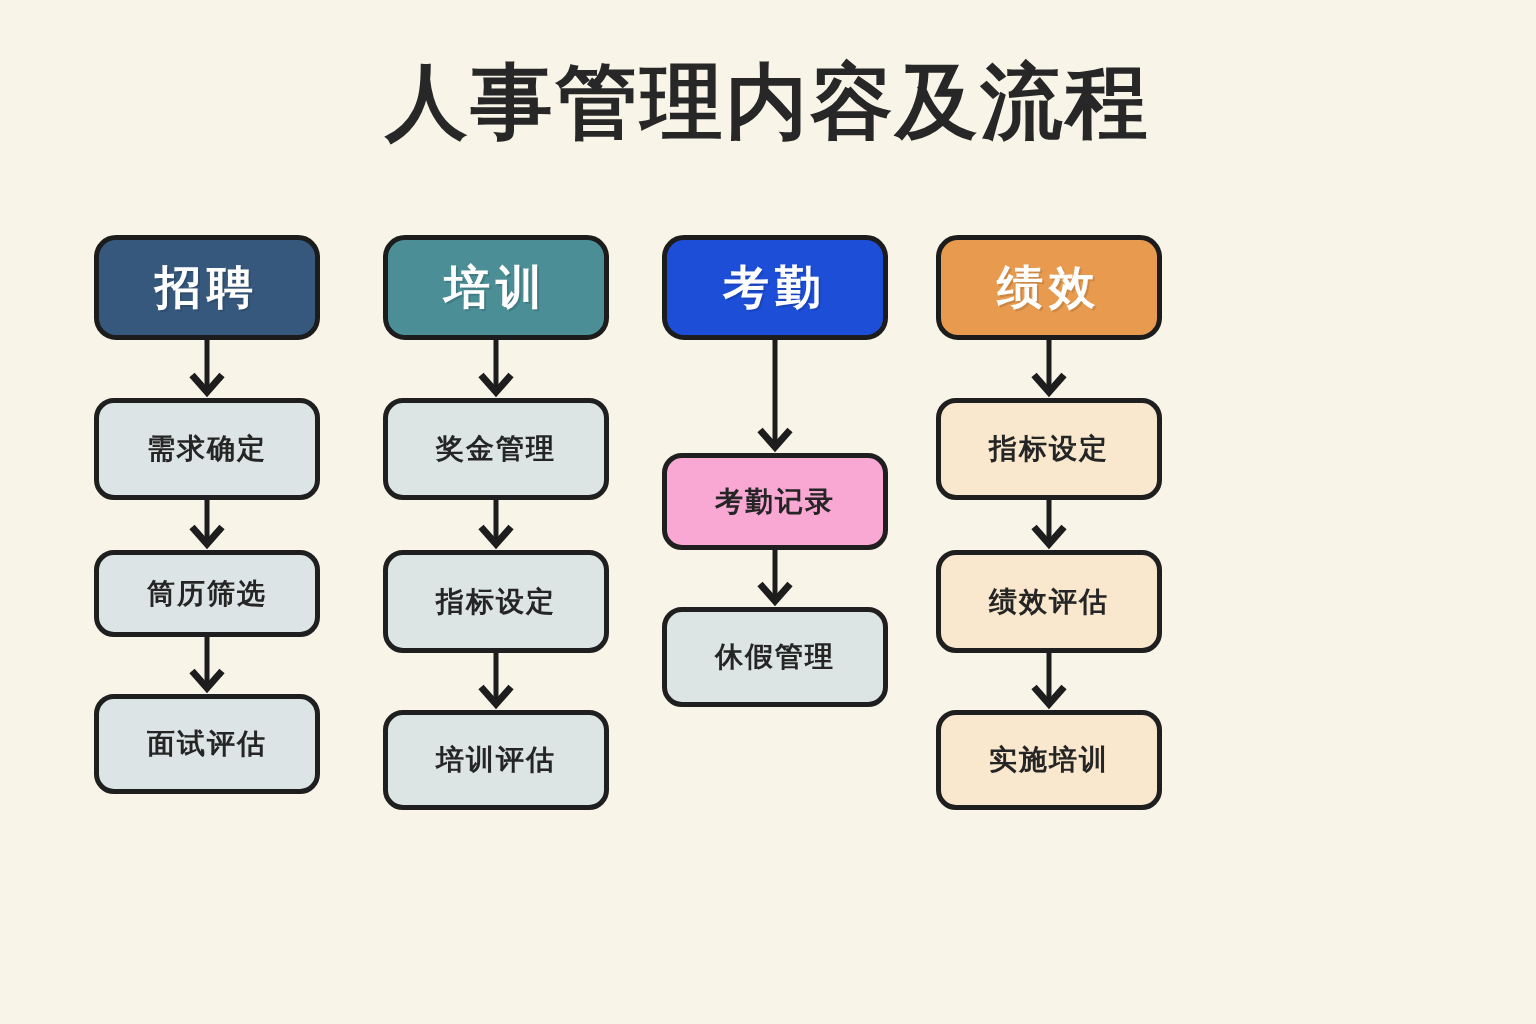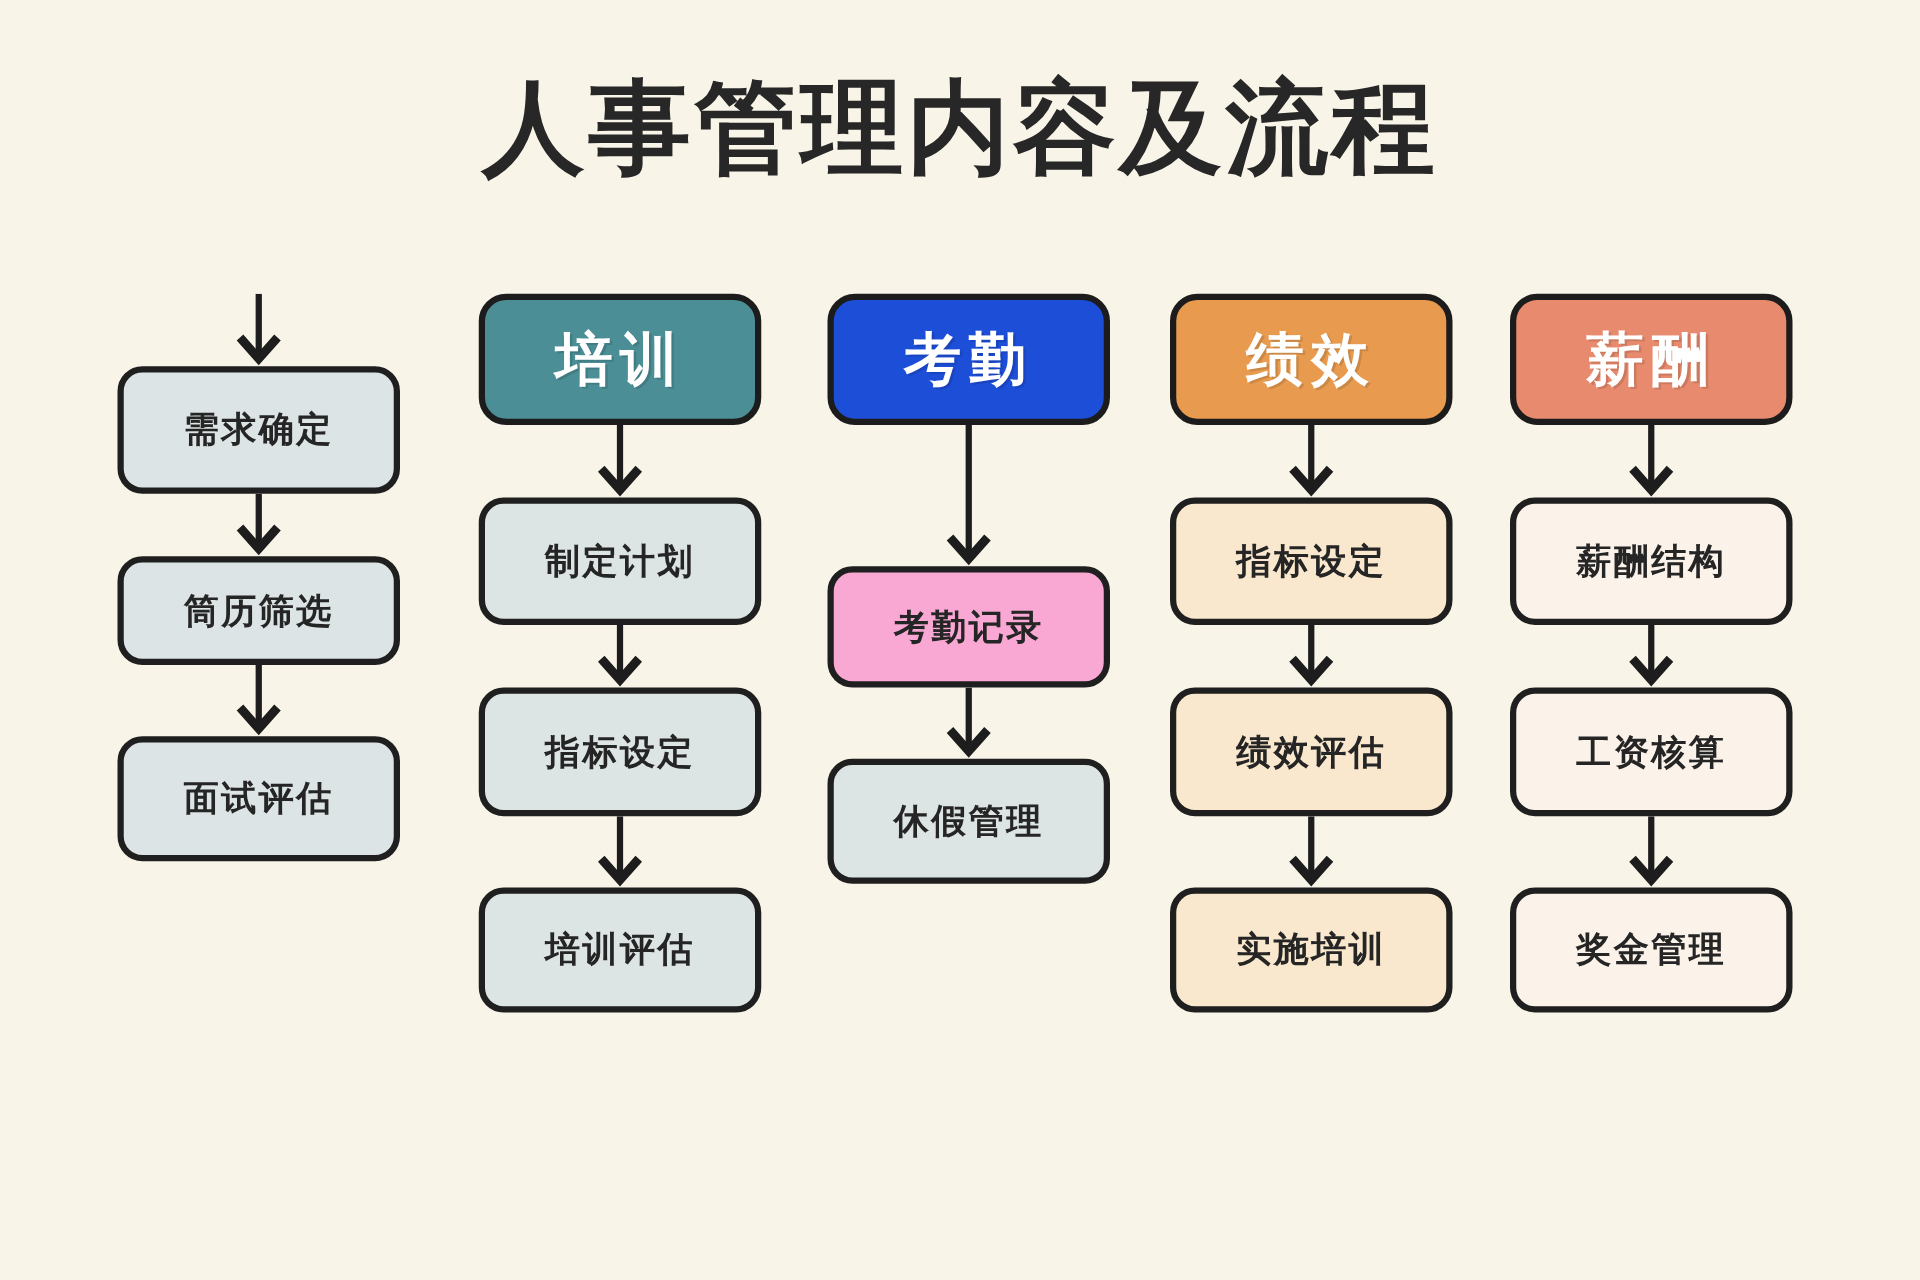--- a/index.html
+++ b/index.html
@@ -75,20 +75,21 @@
   .arrow line { stroke-width: 5; }
   .arrow polyline { stroke-width: 7; stroke-linejoin: miter; }
 </style>
 </head>
 <body>
 
 <div class="canvas" style="background: rgb(249, 244, 232);">
   <h1 class="title">人事管理内容及流程</h1>
 
   <div class="col col-1">
+    <div class="hbox" style="background: rgb(54, 88, 124);">招聘</div>
     <svg class="arrow" width="44" height="58">
         <line x1="22" y1="0" x2="22" y2="48"></line>
         <polyline points="7,35 22,52 37,35"></polyline>
       </svg>
     <div class="sbox" style="height: 102px; background: rgb(221, 228, 229);">需求确定</div>
     <svg class="arrow" width="44" height="50">
         <line x1="22" y1="0" x2="22" y2="40"></line>
         <polyline points="7,27 22,44 37,27"></polyline>
       </svg>
     <div class="sbox" style="height: 87px; background: rgb(221, 228, 229);">筒历筛选</div>
@@ -98,21 +99,21 @@
       </svg>
     <div class="sbox" style="height: 100px; background: rgb(221, 228, 229);">面试评估</div>
   </div>
 
   <div class="col col-2">
     <div class="hbox" style="background: rgb(75, 142, 150);">培训</div>
     <svg class="arrow" width="44" height="58">
         <line x1="22" y1="0" x2="22" y2="48"></line>
         <polyline points="7,35 22,52 37,35"></polyline>
       </svg>
-    <div class="sbox" style="height: 102px; background: rgb(220, 228, 228);">制定计划</div>
+    <div class="sbox" style="height: 102px; background: rgb(220, 228, 228);">奖金管理</div>
     <svg class="arrow" width="44" height="50">
         <line x1="22" y1="0" x2="22" y2="40"></line>
         <polyline points="7,27 22,44 37,27"></polyline>
       </svg>
     <div class="sbox" style="height: 103px; background: rgb(220, 228, 228);">指标设定</div>
     <svg class="arrow" width="44" height="57">
         <line x1="22" y1="0" x2="22" y2="47"></line>
         <polyline points="7,34 22,51 37,34"></polyline>
       </svg>
     <div class="sbox" style="height: 100px; background: rgb(220, 228, 228);">培训评估</div>
@@ -144,31 +145,13 @@
         <polyline points="7,27 22,44 37,27"></polyline>
       </svg>
     <div class="sbox" style="height: 103px; background: rgb(249, 232, 205);">绩效评估</div>
     <svg class="arrow" width="44" height="57">
         <line x1="22" y1="0" x2="22" y2="47"></line>
         <polyline points="7,34 22,51 37,34"></polyline>
       </svg>
     <div class="sbox" style="height: 100px; background: rgb(249, 232, 205);">实施培训</div>
   </div>
 
-  <div class="col col-5">
-    <div class="hbox" style="background: rgb(232, 138, 109);">薪酬</div>
-    <svg class="arrow" width="44" height="58">
-        <line x1="22" y1="0" x2="22" y2="48"></line>
-        <polyline points="7,35 22,52 37,35"></polyline>
-      </svg>
-    <div class="sbox" style="height: 102px; background: rgb(251, 243, 233);">薪酬结构</div>
-    <svg class="arrow" width="44" height="50">
-        <line x1="22" y1="0" x2="22" y2="40"></line>
-        <polyline points="7,27 22,44 37,27"></polyline>
-      </svg>
-    <div class="sbox" style="height: 103px; background: rgb(251, 243, 233);">工资核算</div>
-    <svg class="arrow" width="44" height="57">
-        <line x1="22" y1="0" x2="22" y2="47"></line>
-        <polyline points="7,34 22,51 37,34"></polyline>
-      </svg>
-    <div class="sbox" style="height: 100px; background: rgb(251, 243, 233);">奖金管理</div>
-  </div>
 </div>
 
 </body></html>

